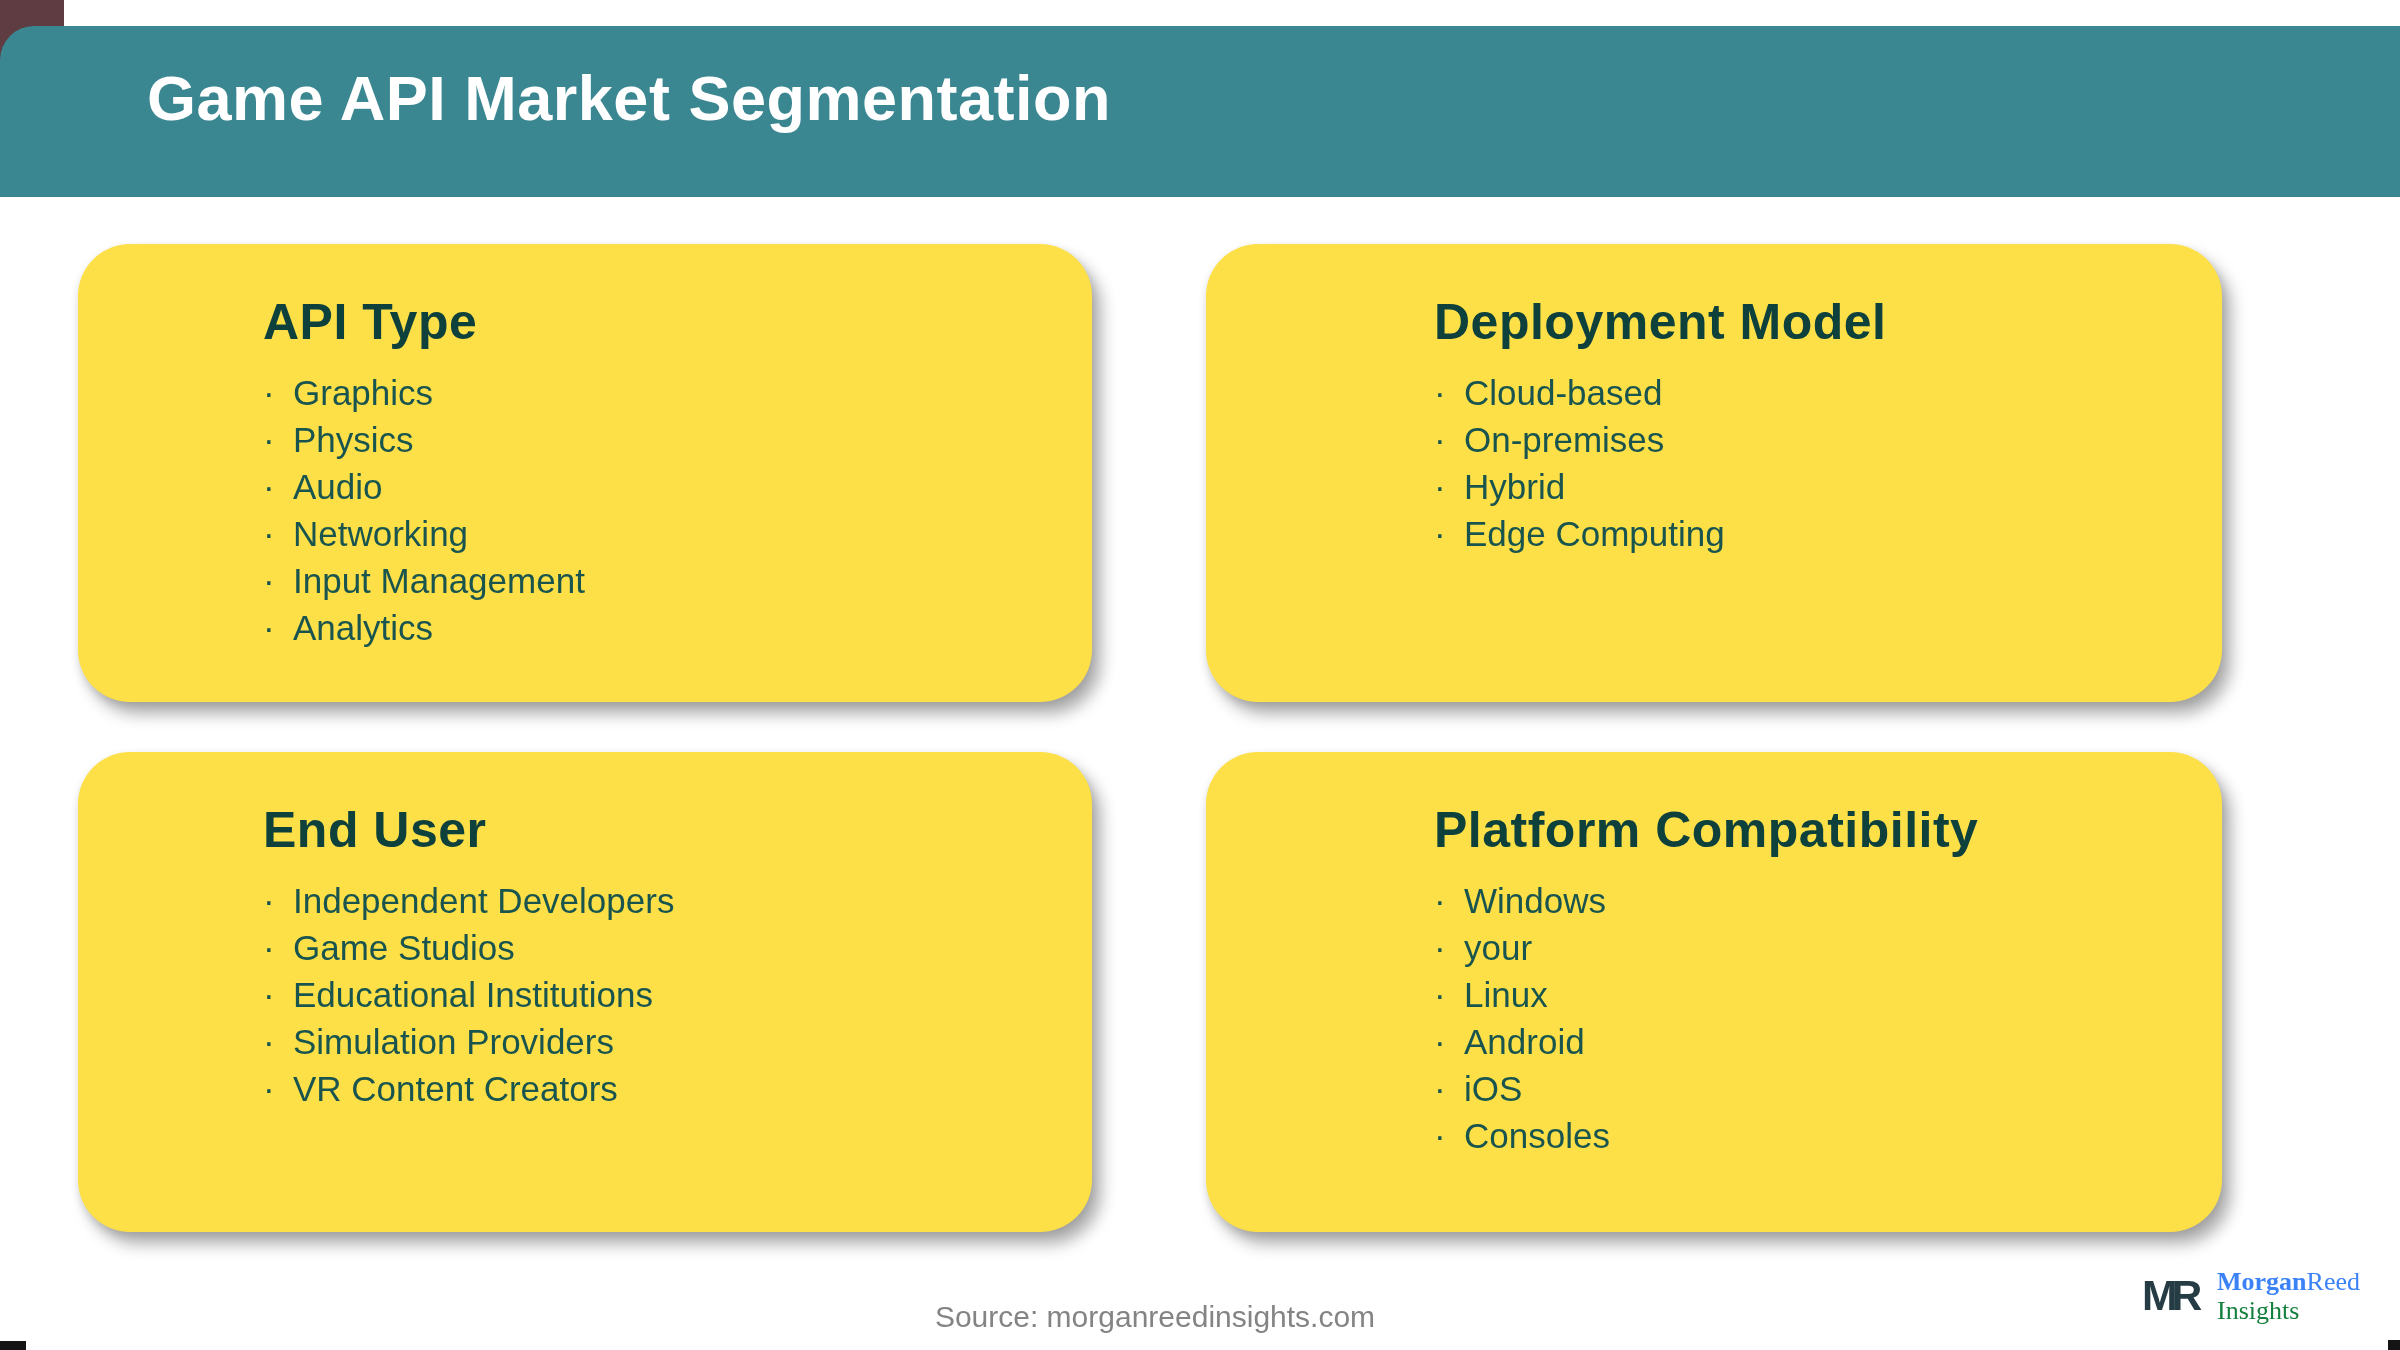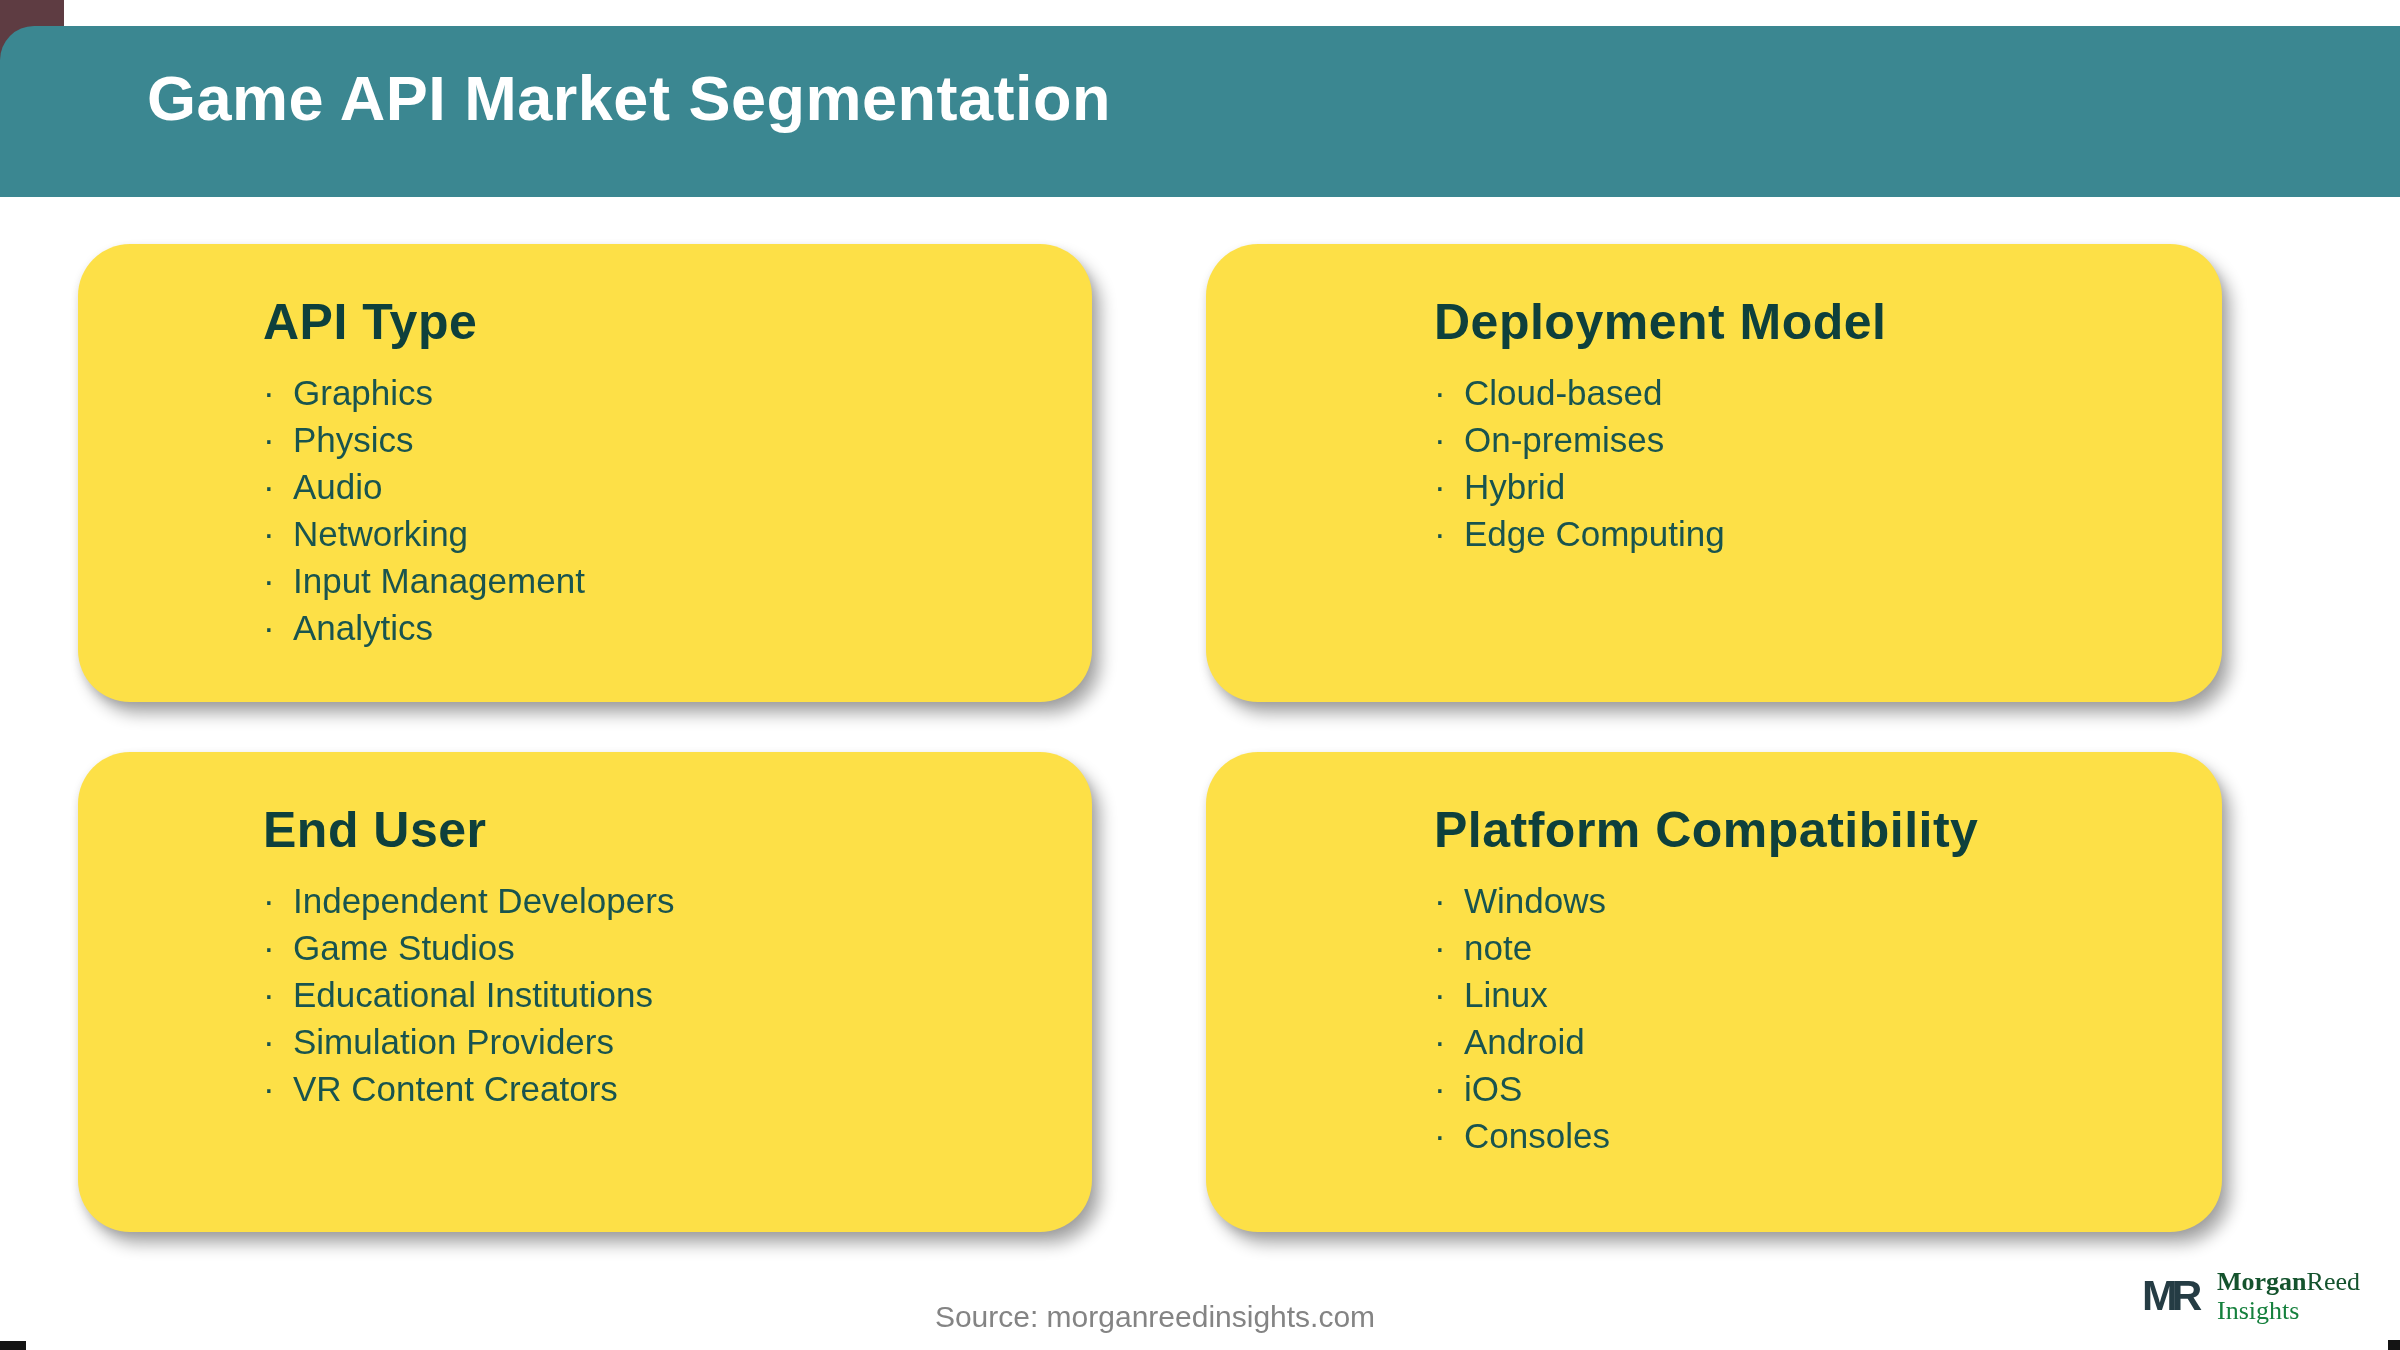--- a/index.html
+++ b/index.html
@@ -53,21 +53,21 @@
     position:absolute; left:1155px; top:1300px; transform:translateX(-50%);
     font-size:30px; color:#848484; white-space:nowrap;
   }
 
   .logo {
     position:absolute; left:2142px; top:1270px; height:52px;
     display:flex; align-items:center; gap:3px;
   }
   .logo svg { display:block; }
   .wordmark { font-family:"Liberation Serif", serif; }
-  .wordmark .line1 { font-size:26px; line-height:26px; color:#14532d; white-space:nowrap; }
+  .wordmark .line1 { font-size:26px; line-height:26px; color:#3b82f6; white-space:nowrap; }
   .wordmark .line1 .bold { font-weight:bold; }
   .wordmark .line2 { font-size:26px; line-height:26px; margin-top:3px; color:#15803d; }
 
   .mark { position:absolute; background:#141414; }
   .mark-left  { left:0;      top:1341px; width:26px; height:9px; }
   .mark-right { left:2388px; top:1340px; width:12px; height:10px; }
 </style>
 </head>
 <body>
 
@@ -159,21 +159,21 @@
 
   <section class="card" id="card-3">
     <h2 class="card-title">Platform Compatibility</h2>
     <ul class="card-list">
       <li>
           <span class="dot">·</span>
           <span>Windows</span>
         </li>
       <li>
           <span class="dot">·</span>
-          <span>note</span>
+          <span>your</span>
         </li>
       <li>
           <span class="dot">·</span>
           <span>Linux</span>
         </li>
       <li>
           <span class="dot">·</span>
           <span>Android</span>
         </li>
       <li>

